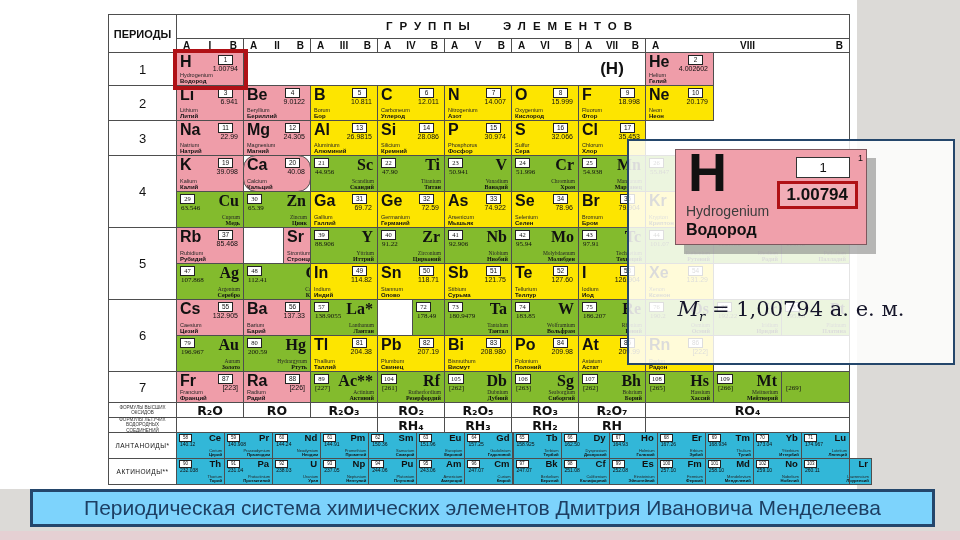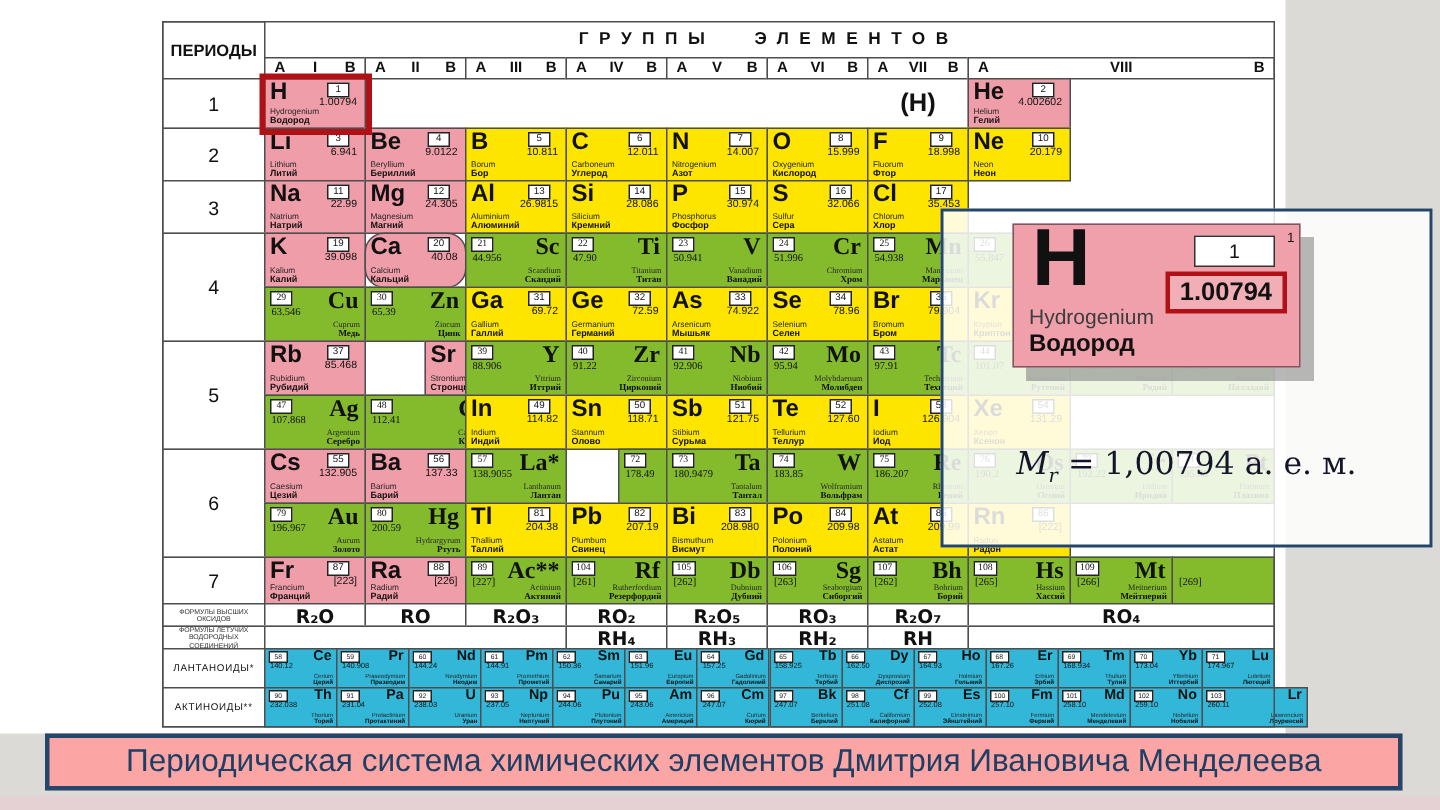--- a/index.html
+++ b/index.html
@@ -66,21 +66,21 @@
     font-weight:bold;padding:0 7px;line-height:22px;background:rgba(255,255,255,0.15);}
   #card-lat{left:10px;bottom:25px;font-size:14px;color:#3c3c3c;}
   #card-rus{left:10px;bottom:5px;font-size:16px;font-weight:bold;}
   #card-formula{position:absolute;left:0;right:0;top:156px;text-align:center;
     font-family:"DejaVu Serif",serif;font-size:21px;color:#15152a;}
   #card-formula i{font-style:italic;}
   #card-formula sub{font-size:13px;font-style:italic;}
 
   
   #caption{position:absolute;left:30px;top:489px;width:905px;height:38px;box-sizing:border-box;
-    background:#fca5a5;border:3px solid var(--c-accent_navy,#24466b);display:flex;align-items:center;
+    background:#7dd3fc;border:3px solid var(--c-accent_navy,#24466b);display:flex;align-items:center;
     justify-content:center;font-size:21px;color:#1d3f63;z-index:50;white-space:nowrap;}
 </style>
 </head>
 <body>
 
 <div id="stage">
   <div id="paper"></div>
   <div id="table-board">
       <div class="hcell" style="left: 0px; top: 0px; width: 69px; height: 39px;">ПЕРИОДЫ</div>
       <div class="gtitle" style="left: 68px; top: 0px; width: 673px; height: 24px;">ГРУППЫ ЭЛЕМЕНТОВ</div>

